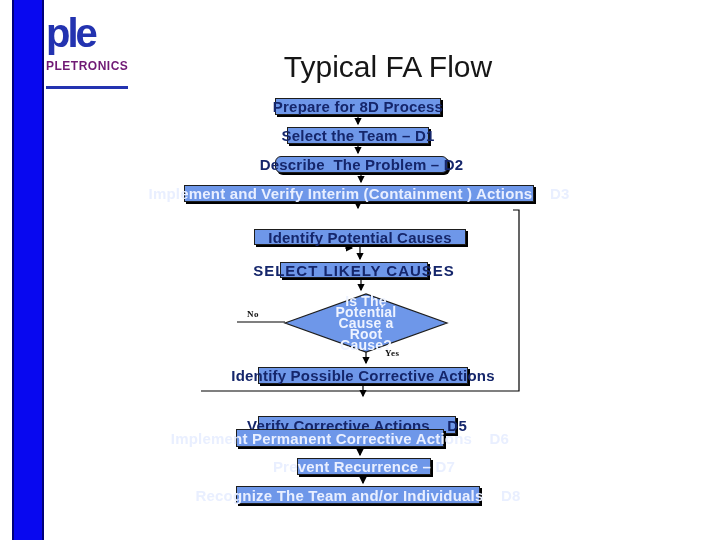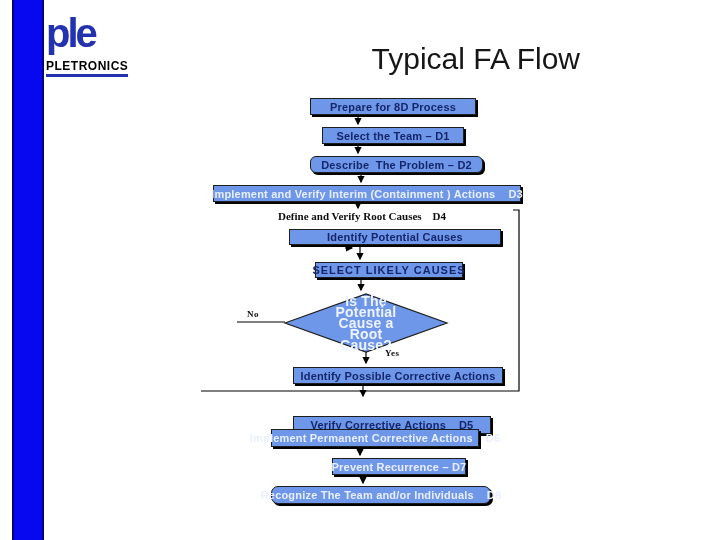--- a/index.html
+++ b/index.html
@@ -10,35 +10,35 @@
   .side-bar{
     position:absolute;left:12px;top:0;width:28px;height:540px;
     background:#0808f0;border-left:2px solid #00007a;border-right:2px solid #00007a;
   }
   .logo{position:absolute;left:46px;top:10px;}
   .logo-ple{
     font-weight:bold;font-size:40px;line-height:46px;color:#2333b0;
     letter-spacing:-3px;font-family:"Liberation Sans",sans-serif;
   }
   .logo-sub{
-    font-weight:bold;font-size:12px;color:#000000;letter-spacing:0.5px;
-    border-bottom:3px solid #2333b0;padding-bottom:1px;display:inline-block;margin-top:-4px;
+    font-weight:bold;font-size:12px;color:#701a75;letter-spacing:0.5px;
+    border-bottom:3px solid #2333b0;padding-bottom:13px;display:inline-block;margin-top:-4px;
   }
   .title{
-    position:absolute;left:180px;top:42px;width:400px;margin:0;
-    text-align:right;font-size:30px;font-weight:400;color:#161616;
+    position:absolute;left:180px;top:42px;width:400px;margin:8px;
+    text-align:center;font-size:30px;font-weight:400;color:#161616;
     font-family:"Liberation Sans",sans-serif;
   }
   .flow{position:absolute;left:0;top:0;width:720px;height:540px;}
   .flow-svg{position:absolute;left:0;top:0;z-index:1;}
   .node{
     position:absolute;z-index:2;display:flex;align-items:center;justify-content:center;
     background:#6e97e9;border:1px solid #1d1d1d;box-shadow:2px 2px 0 #000;
-    font-size:11px;font-weight:bold;color:#15266b;letter-spacing:0.2px;
-    white-space:pre;box-sizing:border-box;margin-left:35px;
+    font-size:15px;font-weight:bold;color:#15266b;letter-spacing:0.2px;
+    white-space:pre;box-sizing:border-box;
   }
   .node--light{color:#e9efff;}
   .plain-label{
     position:absolute;z-index:2;text-align:center;
     font-family:"Liberation Serif",serif;font-weight:bold;font-size:11px;color:#0d0d0d;
     white-space:pre;
   }
   .branch-label{
     position:absolute;z-index:3;font-size:9px;font-weight:bold;color:#111;
     font-family:"Liberation Serif",serif;letter-spacing:0.5px;
@@ -89,38 +89,37 @@
       </g>
       <polygon points="285,323 366,294 447,323 366,352" fill="#6e97e9" stroke="#1d1d1d" stroke-width="1.2"></polygon>
     </svg>
 
     <div class="node" style="left:275px;top:98px;width:166px;height:17px;">Prepare for 8D Process</div>
 
     <div class="node" style="left:287px;top:127px;width:142px;height:17px;">Select the Team – D1</div>
 
     <div class="node" style="left:275px;top:156px;width:173px;height:17px;border-radius:6px;">Describe  The Problem – D2</div>
 
-    <div class="node node--light" style="left:178px;top:185px;width:308px;height:17px;">Implement and Verify Interim (Containment ) Actions    D3</div>
+    <div class="node node--light" style="left:184px;top:185px;width:350px;height:17px;">Implement and Verify Interim (Containment ) Actions    D3</div>
 
-    <div class="plain-label" style="left:262px;top:210px;width:200px;">Define and Verify Root Causes    D4</div>
 
     <div class="node" style="left:254px;top:229px;width:212px;height:16px;">Identify Potential Causes</div>
 
     <div class="node" style="left:280px;top:262px;width:148px;height:16px;letter-spacing:1px;">SELECT LIKELY CAUSES</div>
 
     <div class="diamond-text" style="white-space:normal;">Is The Potential Cause a Root Cause?</div>
 
     <div class="branch-label" style="left:247px;top:309px;">No</div>
 
     <div class="branch-label" style="left:385px;top:348px;">Yes</div>
 
     <div class="node" style="left:258px;top:367px;width:210px;height:17px;">Identify Possible Corrective Actions</div>
 
     <div class="node" style="left:258px;top:416px;width:198px;height:18px;">Verify Corrective Actions    D5</div>
 
     <div class="node node--light" style="left:236px;top:429px;width:208px;height:18px;">Implement Permanent Corrective Actions    D6</div>
 
     <div class="node node--light" style="left:297px;top:458px;width:134px;height:17px;">Prevent Recurrence – D7</div>
 
-    <div class="node node--light" style="left:236px;top:486px;width:220px;height:18px;border-radius:7px;">Recognize The Team and/or Individuals    D8</div>
+    <div class="node node--light" style="left:236px;top:486px;width:244px;height:18px;">Recognize The Team and/or Individuals    D8</div>
 
   </div>
 </div>
 
 </body></html>

